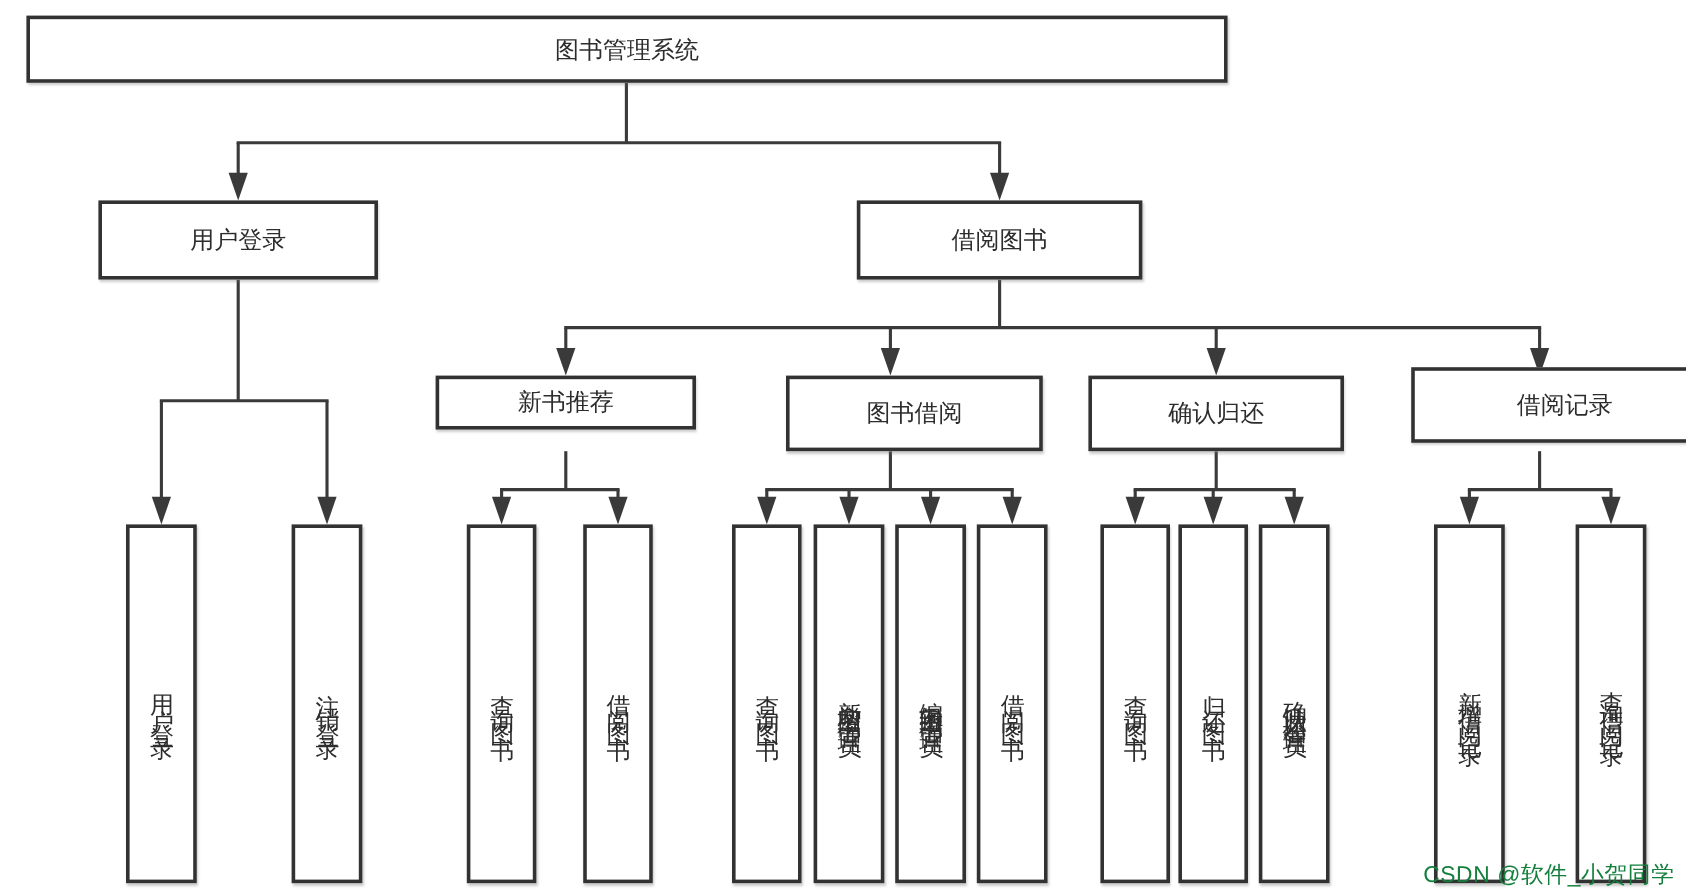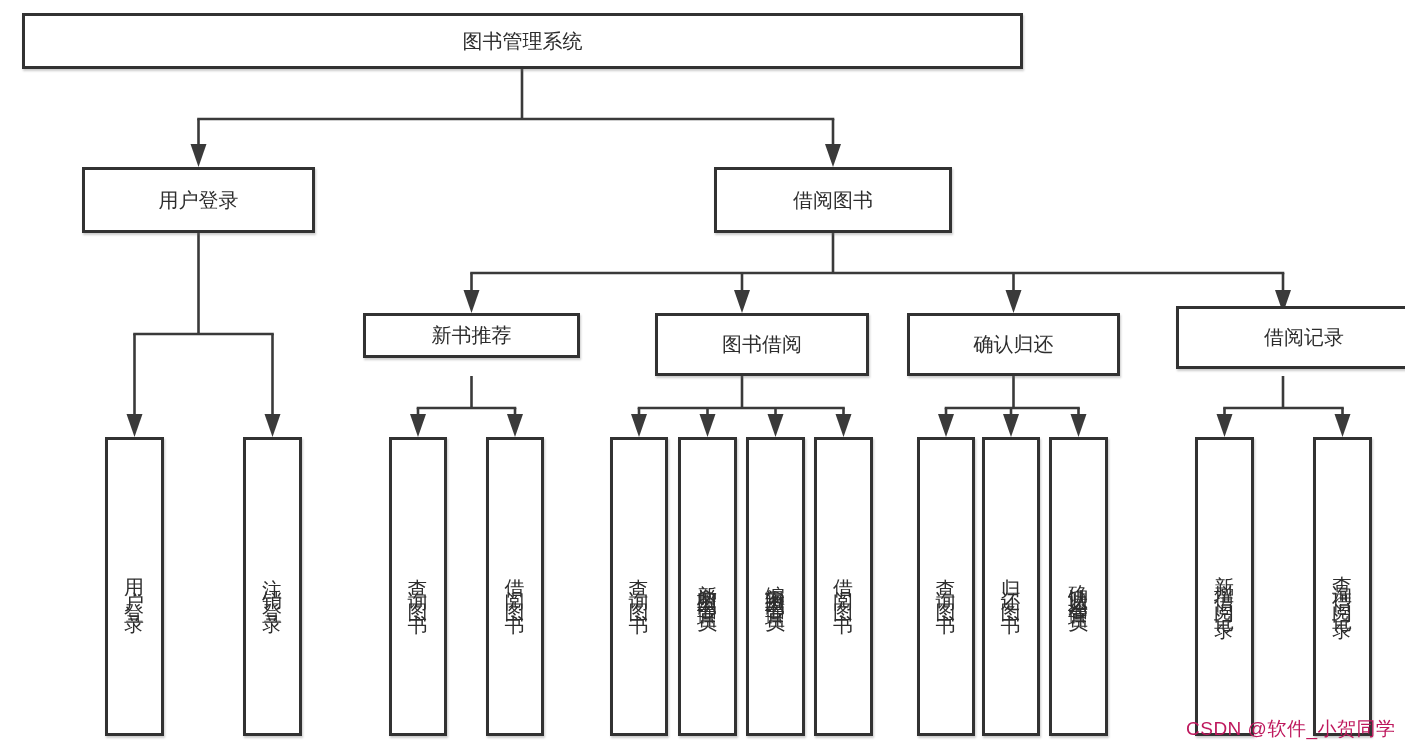--- a/index.html
+++ b/index.html
@@ -31,21 +31,21 @@
     letter-spacing:12px;
     line-height:1;
     white-space:nowrap;
   }
   .leaf.ls-mid span{letter-spacing:9px;}
   .leaf.ls-tight span{letter-spacing:4px;}
   .watermark{
     position:absolute;
     left:1186px;top:716px;
     font-size:19px;
-    color:#be185d;
+    color:#15803d;
     letter-spacing:0.5px;
     white-space:nowrap;
     z-index:3;
   }
   
   .n-root{left:22px;top:13px;width:1001px;height:56px}
   .n-user-login{left:82px;top:167px;width:233px;height:66px}
   .n-book-mgmt{left:714px;top:167px;width:238px;height:66px}
   .n-new-books{left:363px;top:313px;width:217px;height:45px}
   .n-book-borrow{left:655px;top:313px;width:214px;height:63px}

